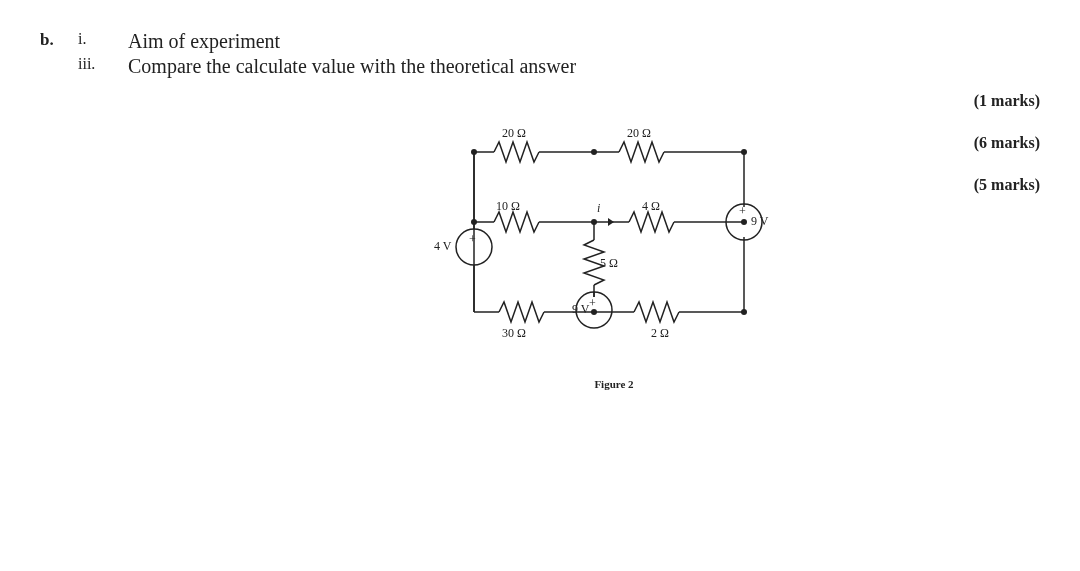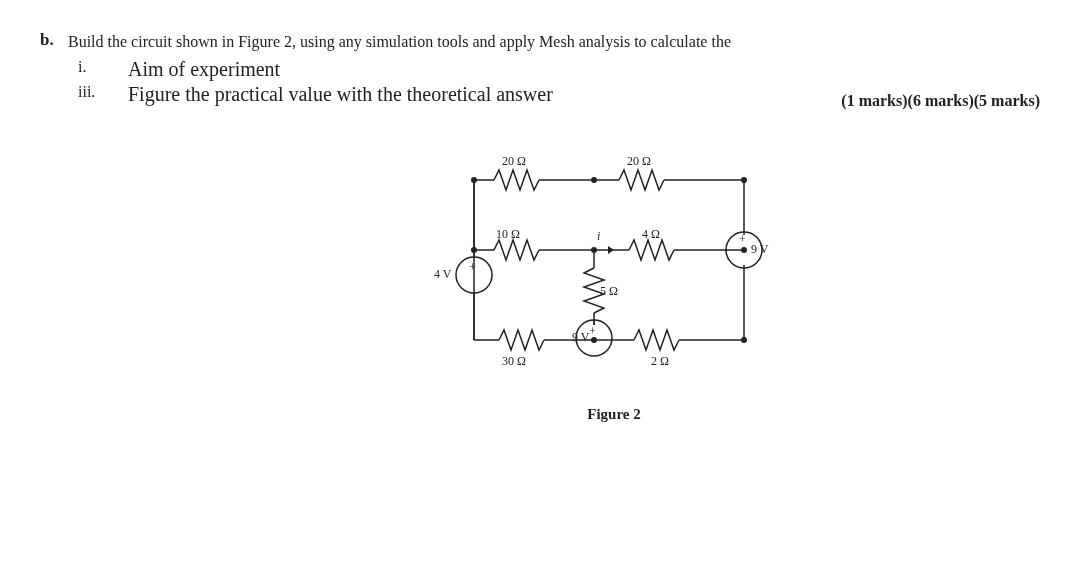--- a/index.html
+++ b/index.html
@@ -61,21 +61,22 @@
 
     .sub-item-text {
       font-size: 20px;
       flex: 1;
     }
 
     .marks-col {
       position: absolute;
       right: 40px;
       display: flex;
-      gap: 0px;
+      flex-direction: column;
+      gap: 16px;
       margin-left: 11px;
     }
 
     .mark-line {
       font-weight: bold;
       font-size: 16px;
       height: 26px;
       display: flex;
       align-items: center;
     }
@@ -88,50 +89,49 @@
       align-items: center;
       position: relative;
       left: 60px;
     }
 
     .circuit-svg {
       display: block;
     }
 
     .figure-label {
-      font-size: 15px;
+      font-size: 11px;
       font-weight: bold;
       text-align: center;
       margin-top: 6px;
     }
   </style>
 </head>
 <body>
 
 <div class="page">
 
   <div class="marks-col" style="top: 88px;">
     <div class="mark-line">(1 marks)</div>
     <div class="mark-line">(6 marks)</div>
     <div class="mark-line">(5 marks)</div>
   </div>
 
   <div class="question-b">
     <div class="q-label">b.</div>
     <div class="q-content">
-      <div class="q-intro">Build the circuit shown in Figure 2, using any simulation tools and apply Mesh analysis to calculate the</div>
 
       <div class="sub-items">
         <div class="sub-item">
           <span class="sub-item-num">i.</span>
           <span class="sub-item-text">Aim of experiment</span>
         </div>
         <div class="sub-item">
           <span class="sub-item-num">iii.</span>
-          <span class="sub-item-text">Figure the practical value with the theoretical answer</span>
+          <span class="sub-item-text">Compare the calculate value with the theoretical answer</span>
         </div>
       </div>
 
       <div class="circuit-area">
         <svg class="circuit-svg" width="400" height="280" viewBox="0 0 400 280">
 
           <style>
             .ctext { font-family: 'Times New Roman', serif; font-size: 12px; fill: #222; }
             .ctext-sm { font-family: 'Times New Roman', serif; font-size: 11px; fill: #222; }
             .ctextit { font-family: 'Times New Roman', serif; font-size: 12px; fill: #222; font-style: italic; }

